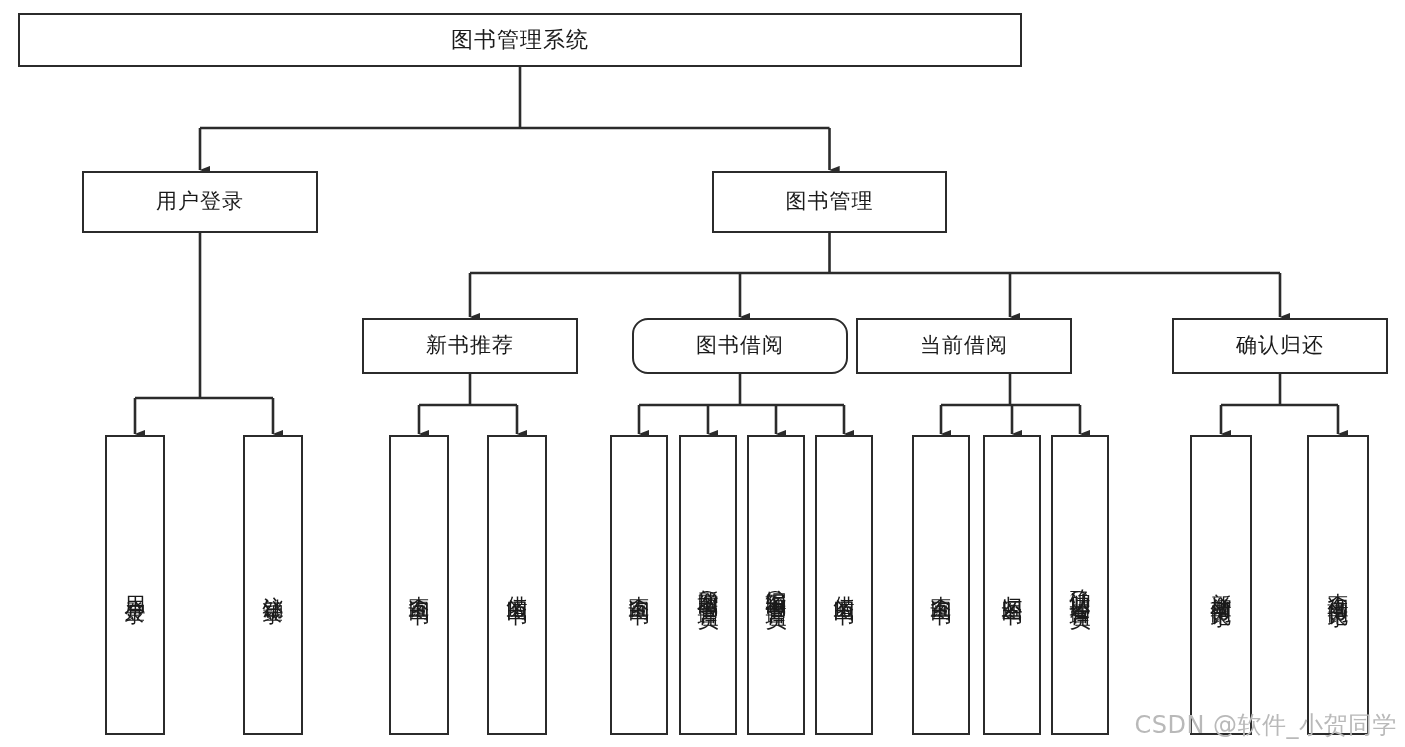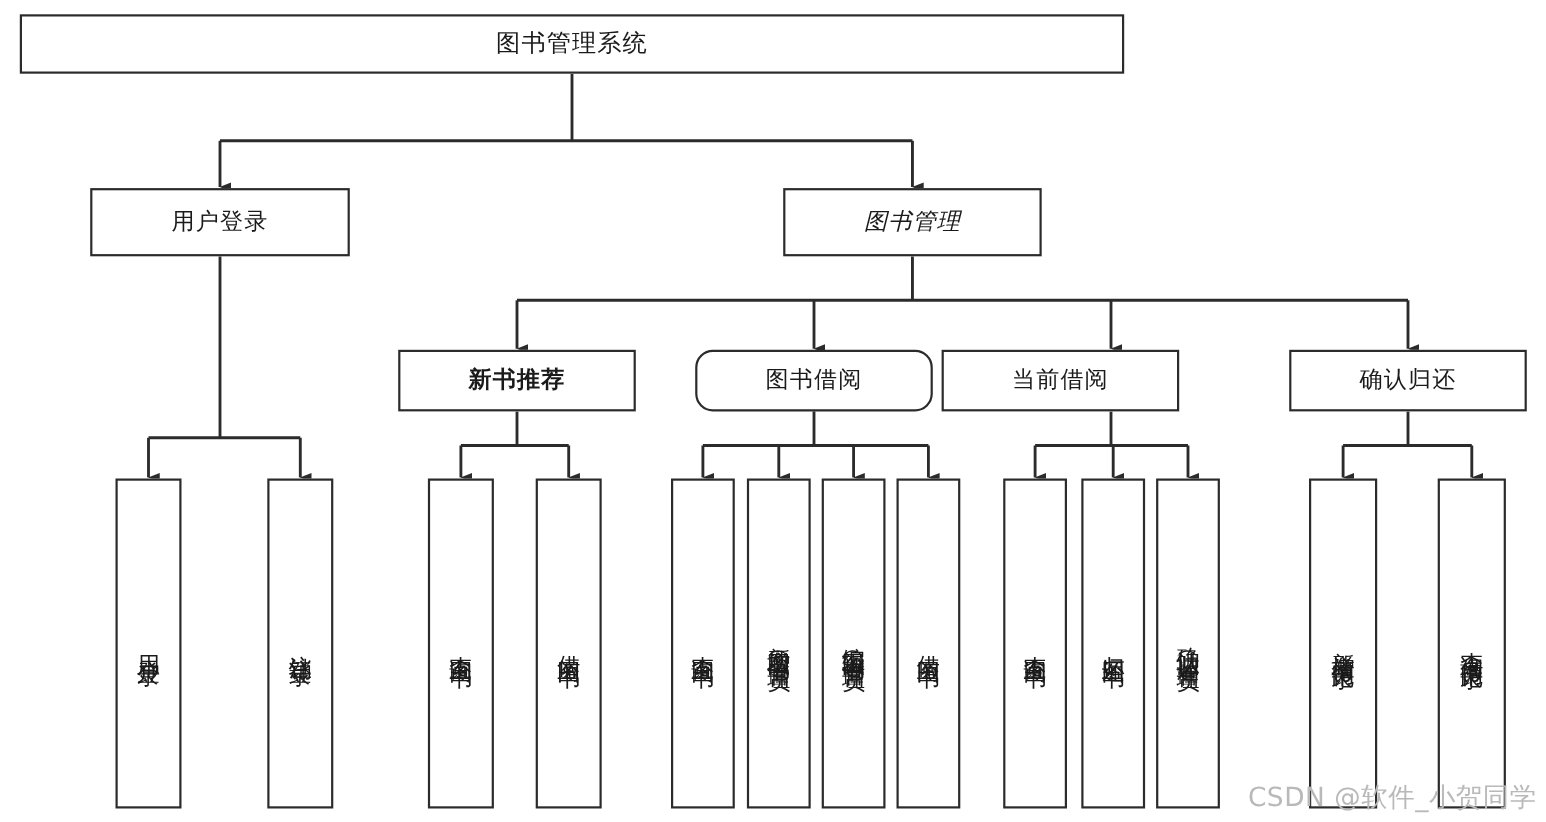--- a/index.html
+++ b/index.html
@@ -118,24 +118,24 @@
       </g>
   </svg>
 
   <div id="node-layer">
       <div class="node h root" style="left: 18px; top: 13px; width: 1004px; height: 54px;">
         <span>图书管理系统</span>
       </div>
       <div class="node h" style="left: 82px; top: 171px; width: 236px; height: 62px;">
         <span>用户登录</span>
       </div>
-      <div class="node h" style="left: 712px; top: 171px; width: 235px; height: 62px; font-style: italic;">
+      <div class="node h" style="left: 712px; top: 171px; width: 235px; height: 62px;">
         <span>图书管理</span>
       </div>
-      <div class="node h" style="left: 362px; top: 318px; width: 216px; height: 56px; font-weight: bold;">
+      <div class="node h" style="left: 362px; top: 318px; width: 216px; height: 56px;">
         <span>新书推荐</span>
       </div>
       <div class="node h" style="left: 632px; top: 318px; width: 216px; height: 56px; border-radius: 16px;">
         <span>图书借阅</span>
       </div>
       <div class="node h" style="left: 856px; top: 318px; width: 216px; height: 56px;">
         <span>当前借阅</span>
       </div>
       <div class="node h" style="left: 1172px; top: 318px; width: 216px; height: 56px;">
         <span>确认归还</span>

